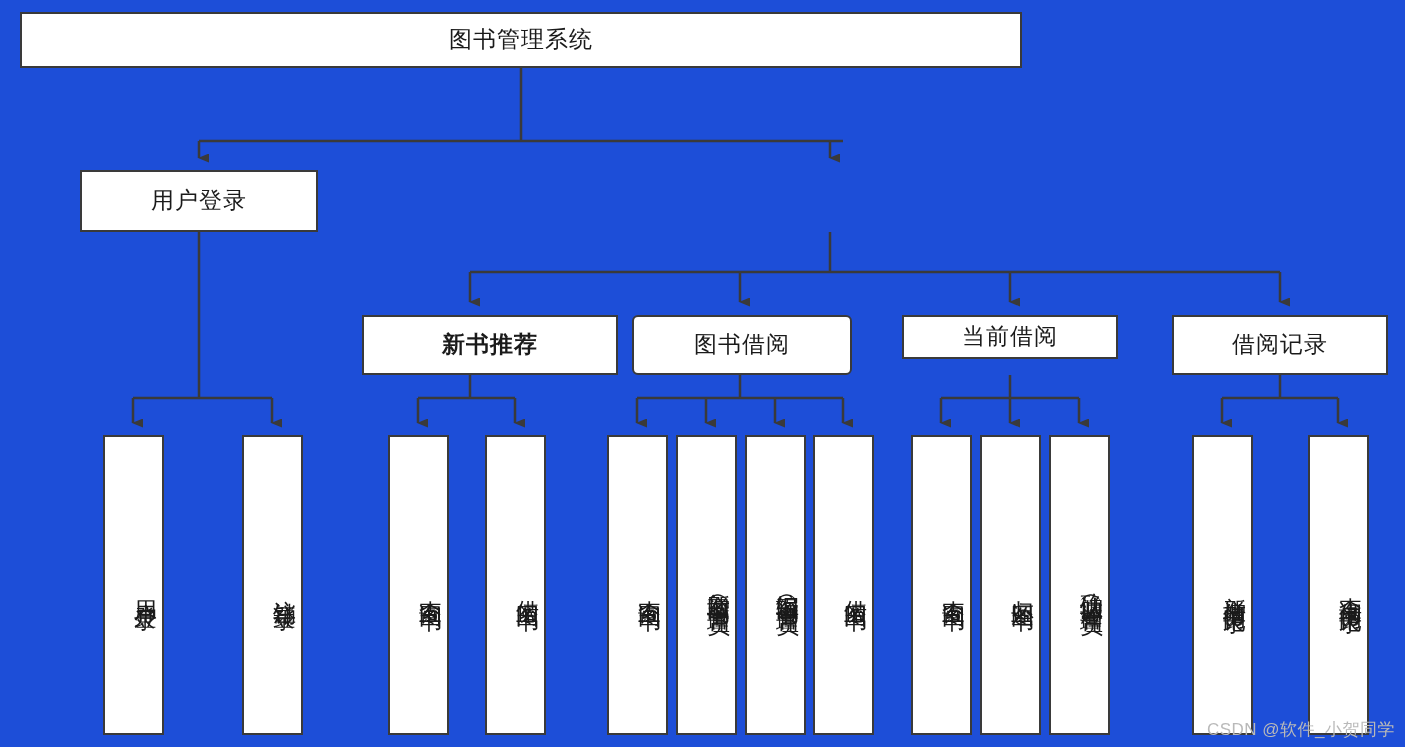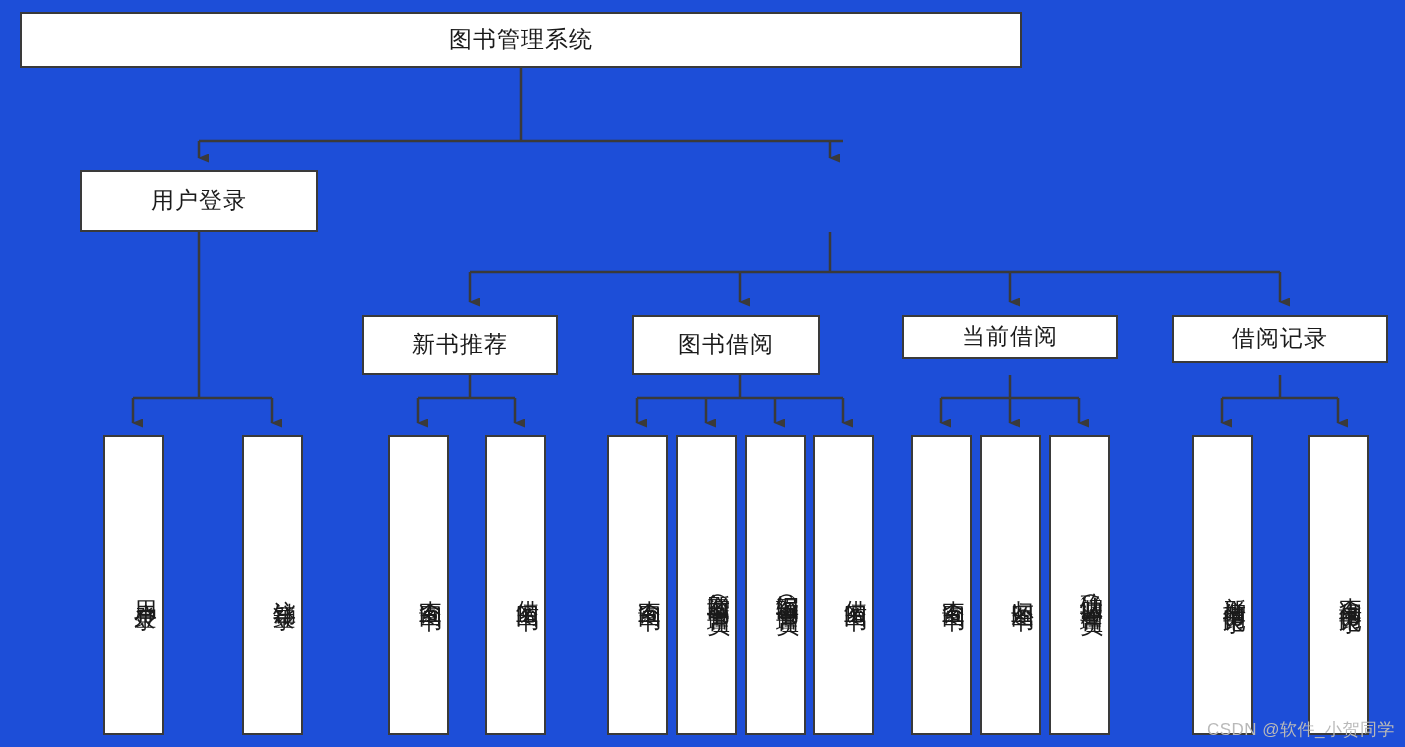--- a/index.html
+++ b/index.html
@@ -121,30 +121,30 @@
   </svg>
 
   <div class="node horiz" style="left:20px; top:12px; width:1002px; height:56px;">
     <span>图书管理系统</span>
   </div>
 
   <div class="node horiz" style="left:80px; top:170px; width:238px; height:62px;">
     <span>用户登录</span>
   </div>
 
-  <div class="node horiz" style="left:362px; top:315px; width:196px; height:60px;">
+  <div class="node horiz" style="left:362px; top:315px; width:256px; height:60px;font-weight:bold;">
     <span>新书推荐</span>
   </div>
-  <div class="node horiz" style="left:632px; top:315px; width:188px; height:60px;">
+  <div class="node horiz" style="left:632px; top:315px; width:220px; height:60px;border-radius:6px;">
     <span>图书借阅</span>
   </div>
   <div class="node horiz" style="left:902px; top:315px; width:216px; height:44px;">
     <span>当前借阅</span>
   </div>
-  <div class="node horiz" style="left:1172px; top:315px; width:216px; height:48px;">
+  <div class="node horiz" style="left:1172px; top:315px; width:216px; height:60px;">
     <span>借阅记录</span>
   </div>
 
   <div class="node vert" style="left:103px; top:435px; width:61px; height:300px;">
     <span>用户登录</span>
   </div>
   <div class="node vert" style="left:242px; top:435px; width:61px; height:300px;">
     <span>注销登录</span>
   </div>
 

